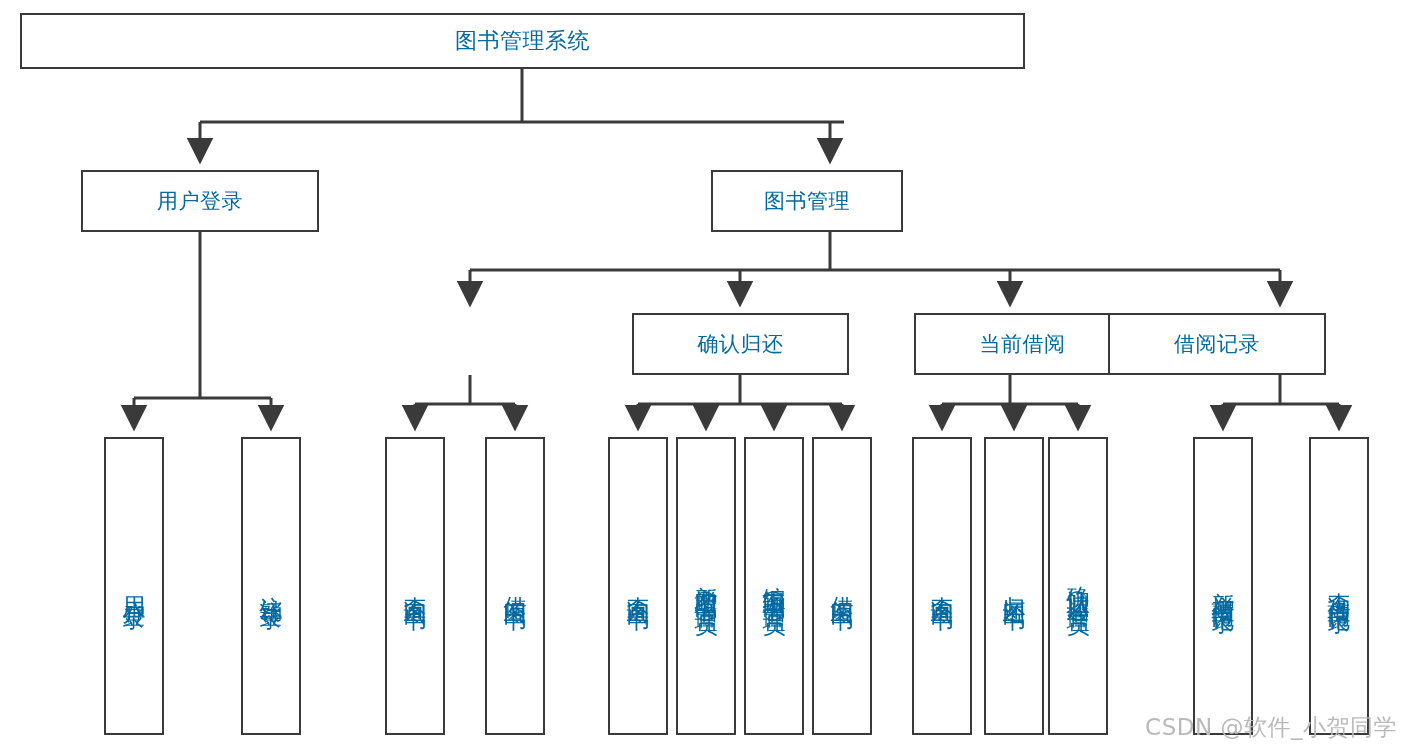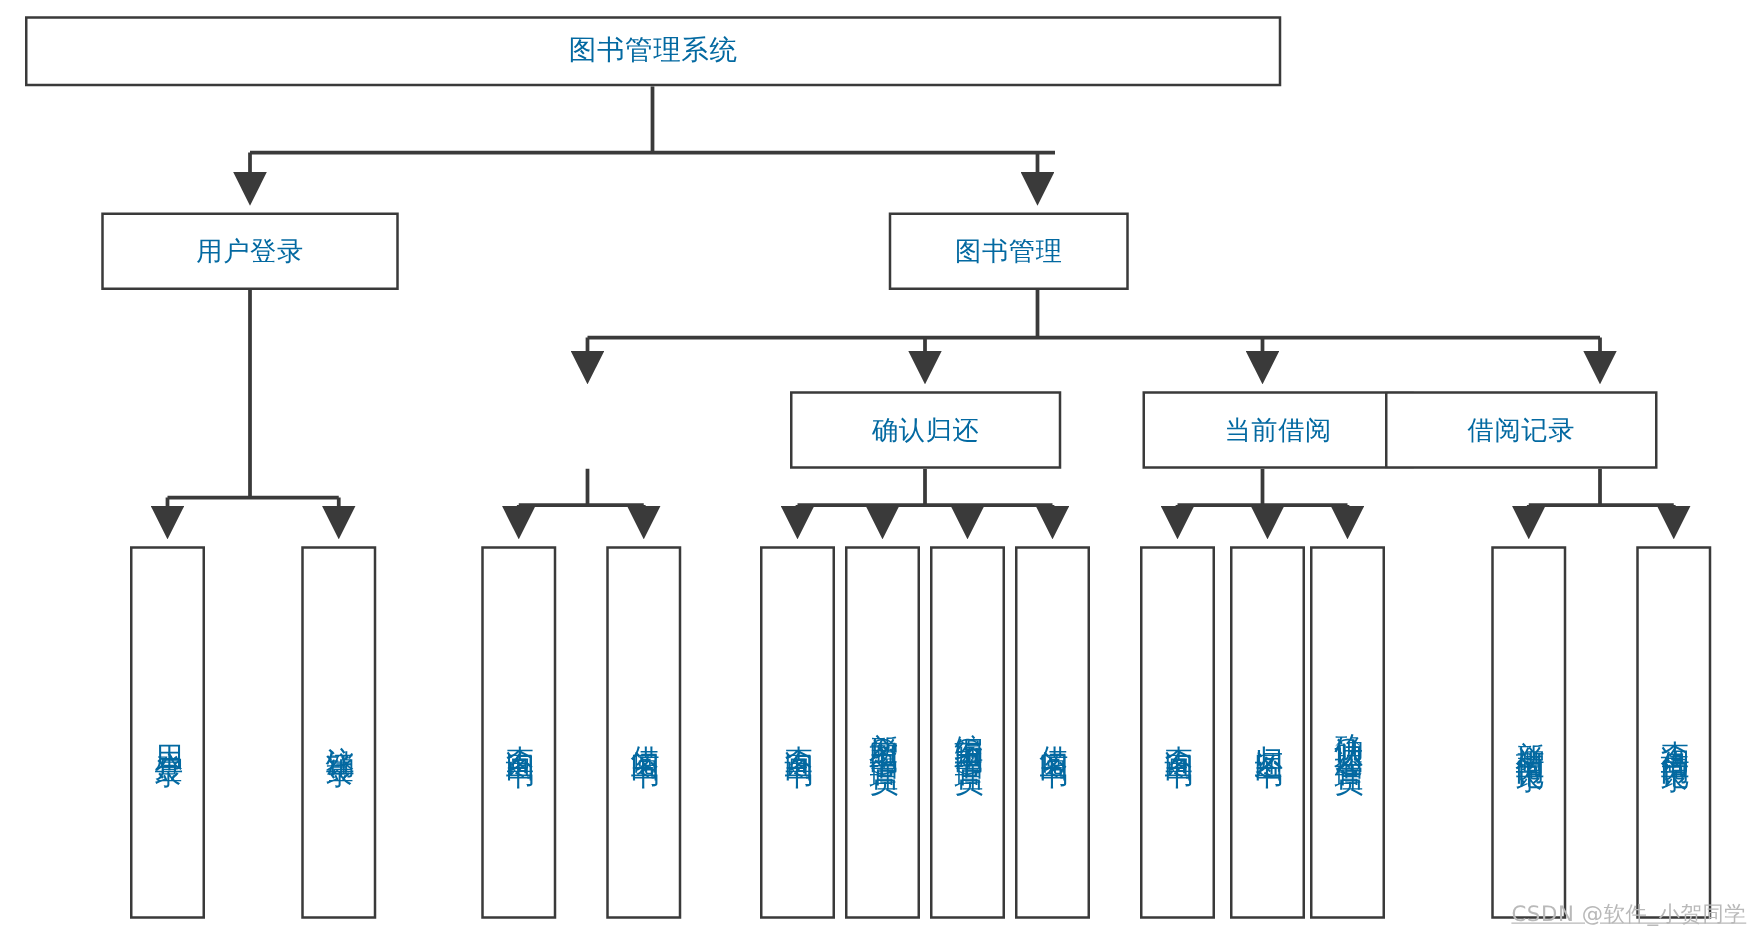--- a/index.html
+++ b/index.html
@@ -59,25 +59,24 @@
     letter-spacing: 4px;
     white-space: nowrap;
   }
   .node.root .label {
     font-size: 22px;
   }
   #watermark {
     position: absolute;
     right: 8px;
     bottom: 4px;
-    font-size: 17px;
+    font-size: 23px;
     color: #b9b9b9;
     letter-spacing: 0.5px;
     user-select: none;
-    text-decoration: underline;
   }
 </style>
 </head>
 <body>
 
 <div id="diagram-root">
 
   <svg class="edges" viewBox="0 0 1405 747" xmlns="http://www.w3.org/2000/svg">
     <defs>
       <marker id="arrow" viewBox="0 0 12 12" refX="10" refY="6" markerWidth="9" markerHeight="9" orient="auto-start-reverse">

